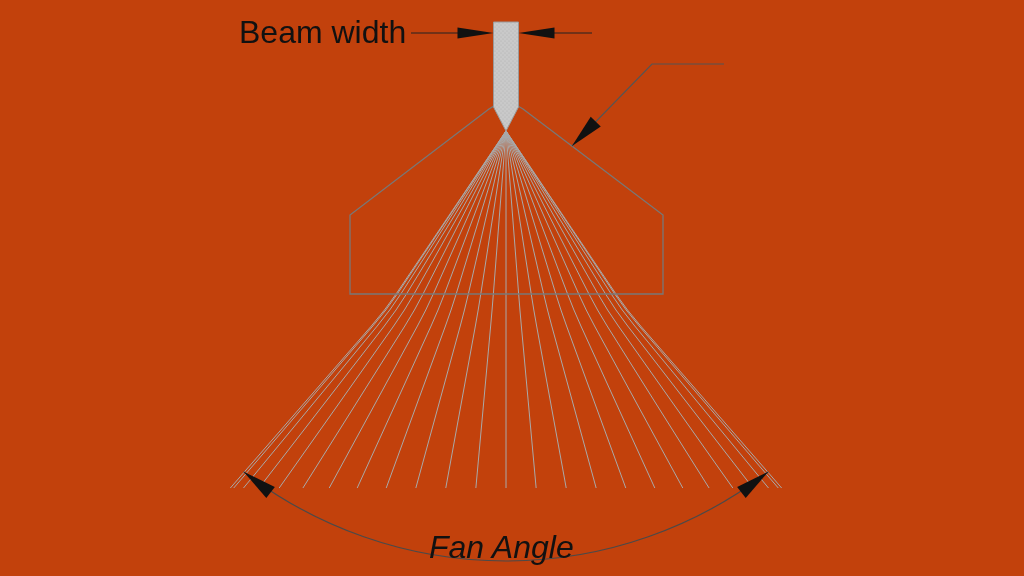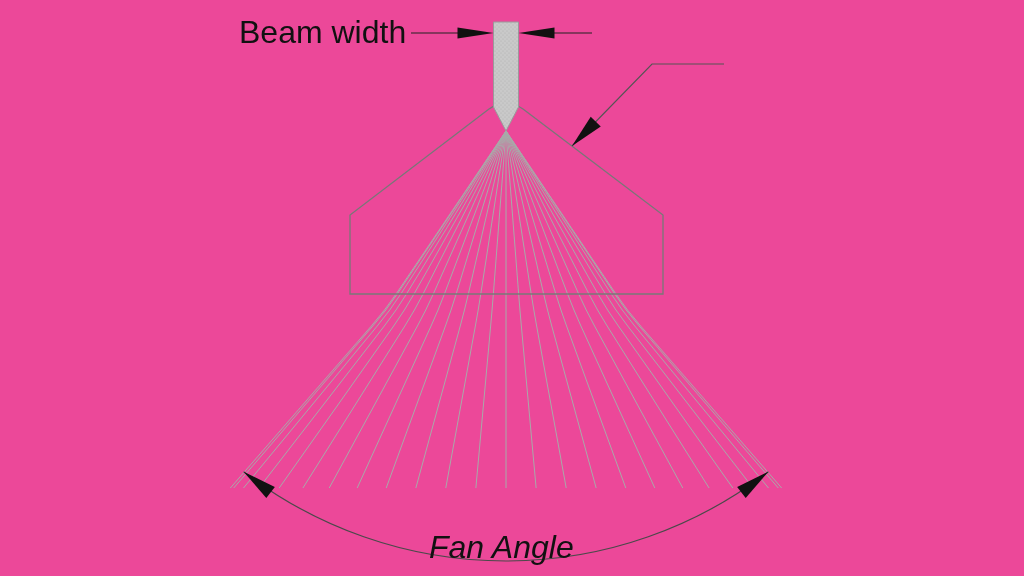--- a/index.html
+++ b/index.html
@@ -1,16 +1,16 @@
 <!DOCTYPE html>
 <html><head>
 <meta charset="utf-8">
 <style>
   html,body{margin:0;padding:0;background:#ffffff;}
-  .stage{position:relative;width:1024px;height:576px;background:#ec4899;overflow:hidden;
+  .stage{position:relative;width:1024px;height:576px;background:#c2410c;overflow:hidden;
          font-family:"Liberation Sans",sans-serif;}
   .stage svg{position:absolute;left:0;top:0;}
   .label{position:absolute;font-size:32px;line-height:1.05;color:#111111;white-space:nowrap;
          font-family:"Liberation Sans",sans-serif;}
 </style>
 </head>
 <body>
 
 <div class="stage">
   <svg id="diagram-svg" width="1024" height="576" viewBox="0 0 1024 576">

